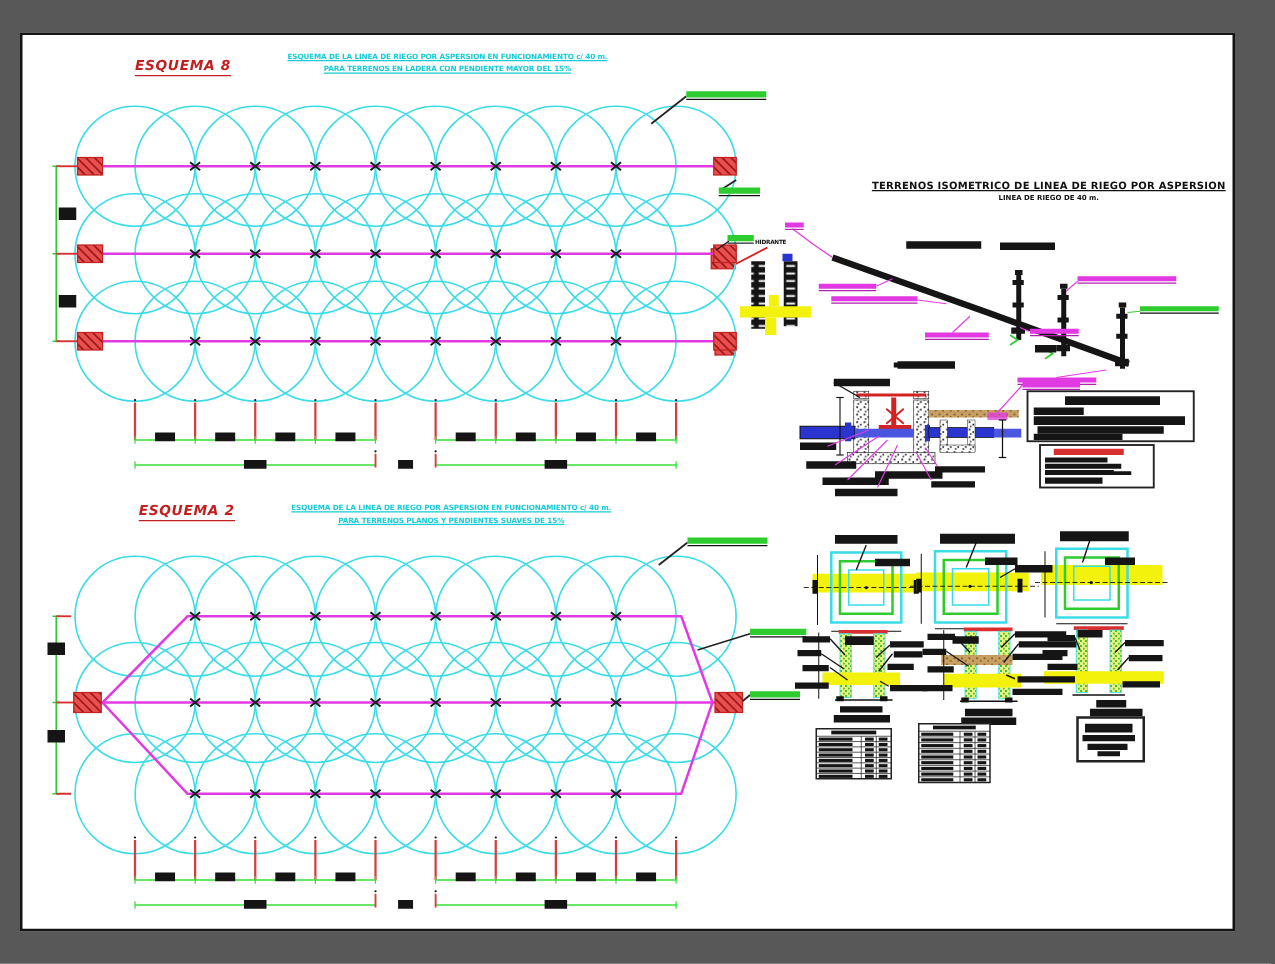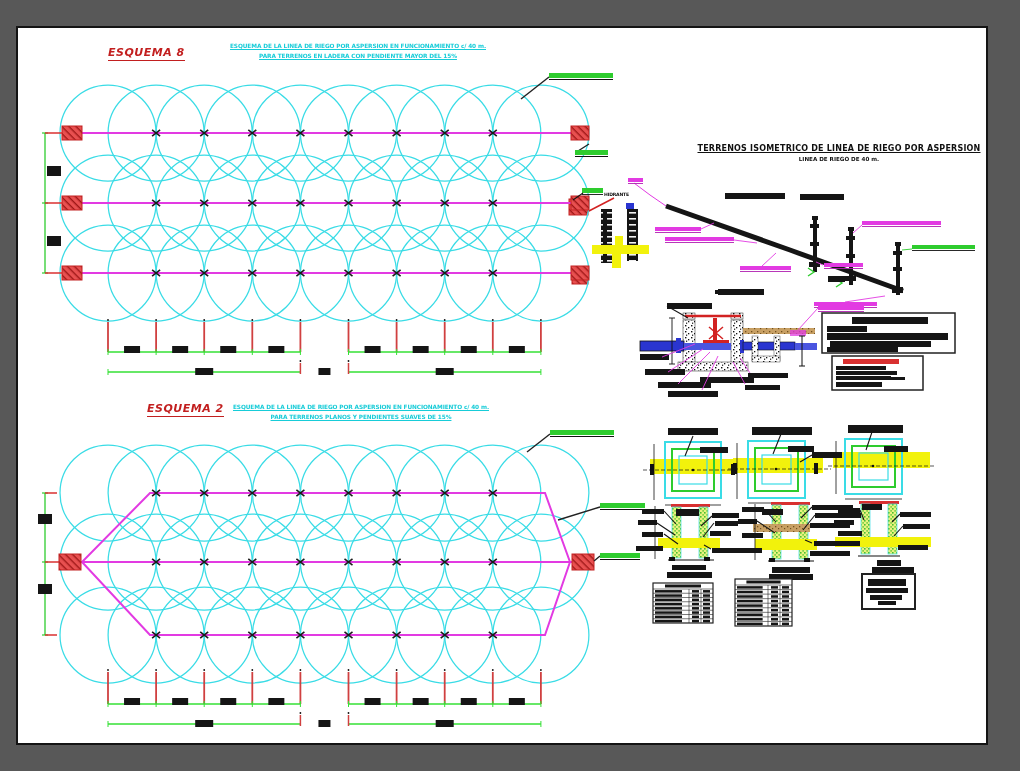--- a/index.html
+++ b/index.html
@@ -643,20 +643,20 @@
           <line x1="768" y1="585" x2="768" y2="626" stroke="#222" stroke-width="0.6"></line>
           <line x1="780" y1="585" x2="780" y2="626" stroke="#222" stroke-width="0.6"></line>
         </g>
       </g>
   </svg>
 
   <div class="lbl esq-title" style="left:108px;top:46px;">ESQUEMA 8</div>
   <div class="lbl cap" style="left:212px;top:43px;">ESQUEMA DE LA LINEA DE RIEGO POR ASPERSION EN FUNCIONAMIENTO c/ 40 m.</div>
   <div class="lbl cap" style="left:212px;top:53px;">PARA TERRENOS EN LADERA CON PENDIENTE MAYOR DEL 15%</div>
 
-  <div class="lbl esq-title" style="left:111px;top:402px;margin-left:36px;">ESQUEMA 2</div>
+  <div class="lbl esq-title" style="left:111px;top:402px;">ESQUEMA 2</div>
   <div class="lbl cap" style="left:215px;top:404px;">ESQUEMA DE LA LINEA DE RIEGO POR ASPERSION EN FUNCIONAMIENTO c/ 40 m.</div>
   <div class="lbl cap" style="left:215px;top:414px;">PARA TERRENOS PLANOS Y PENDIENTES SUAVES DE 15%</div>
 
   <div class="lbl det-title" style="left:684px;top:144px;">TERRENOS ISOMETRICO DE LINEA DE RIEGO POR ASPERSION</div>
   <div class="lbl det-sub" style="left:684px;top:156px;">LINEA DE RIEGO DE 40 m.</div>
   <div class="lbl micro" style="left:604px;top:192px;">HIDRANTE</div>
 </div>
 
 </body></html>

